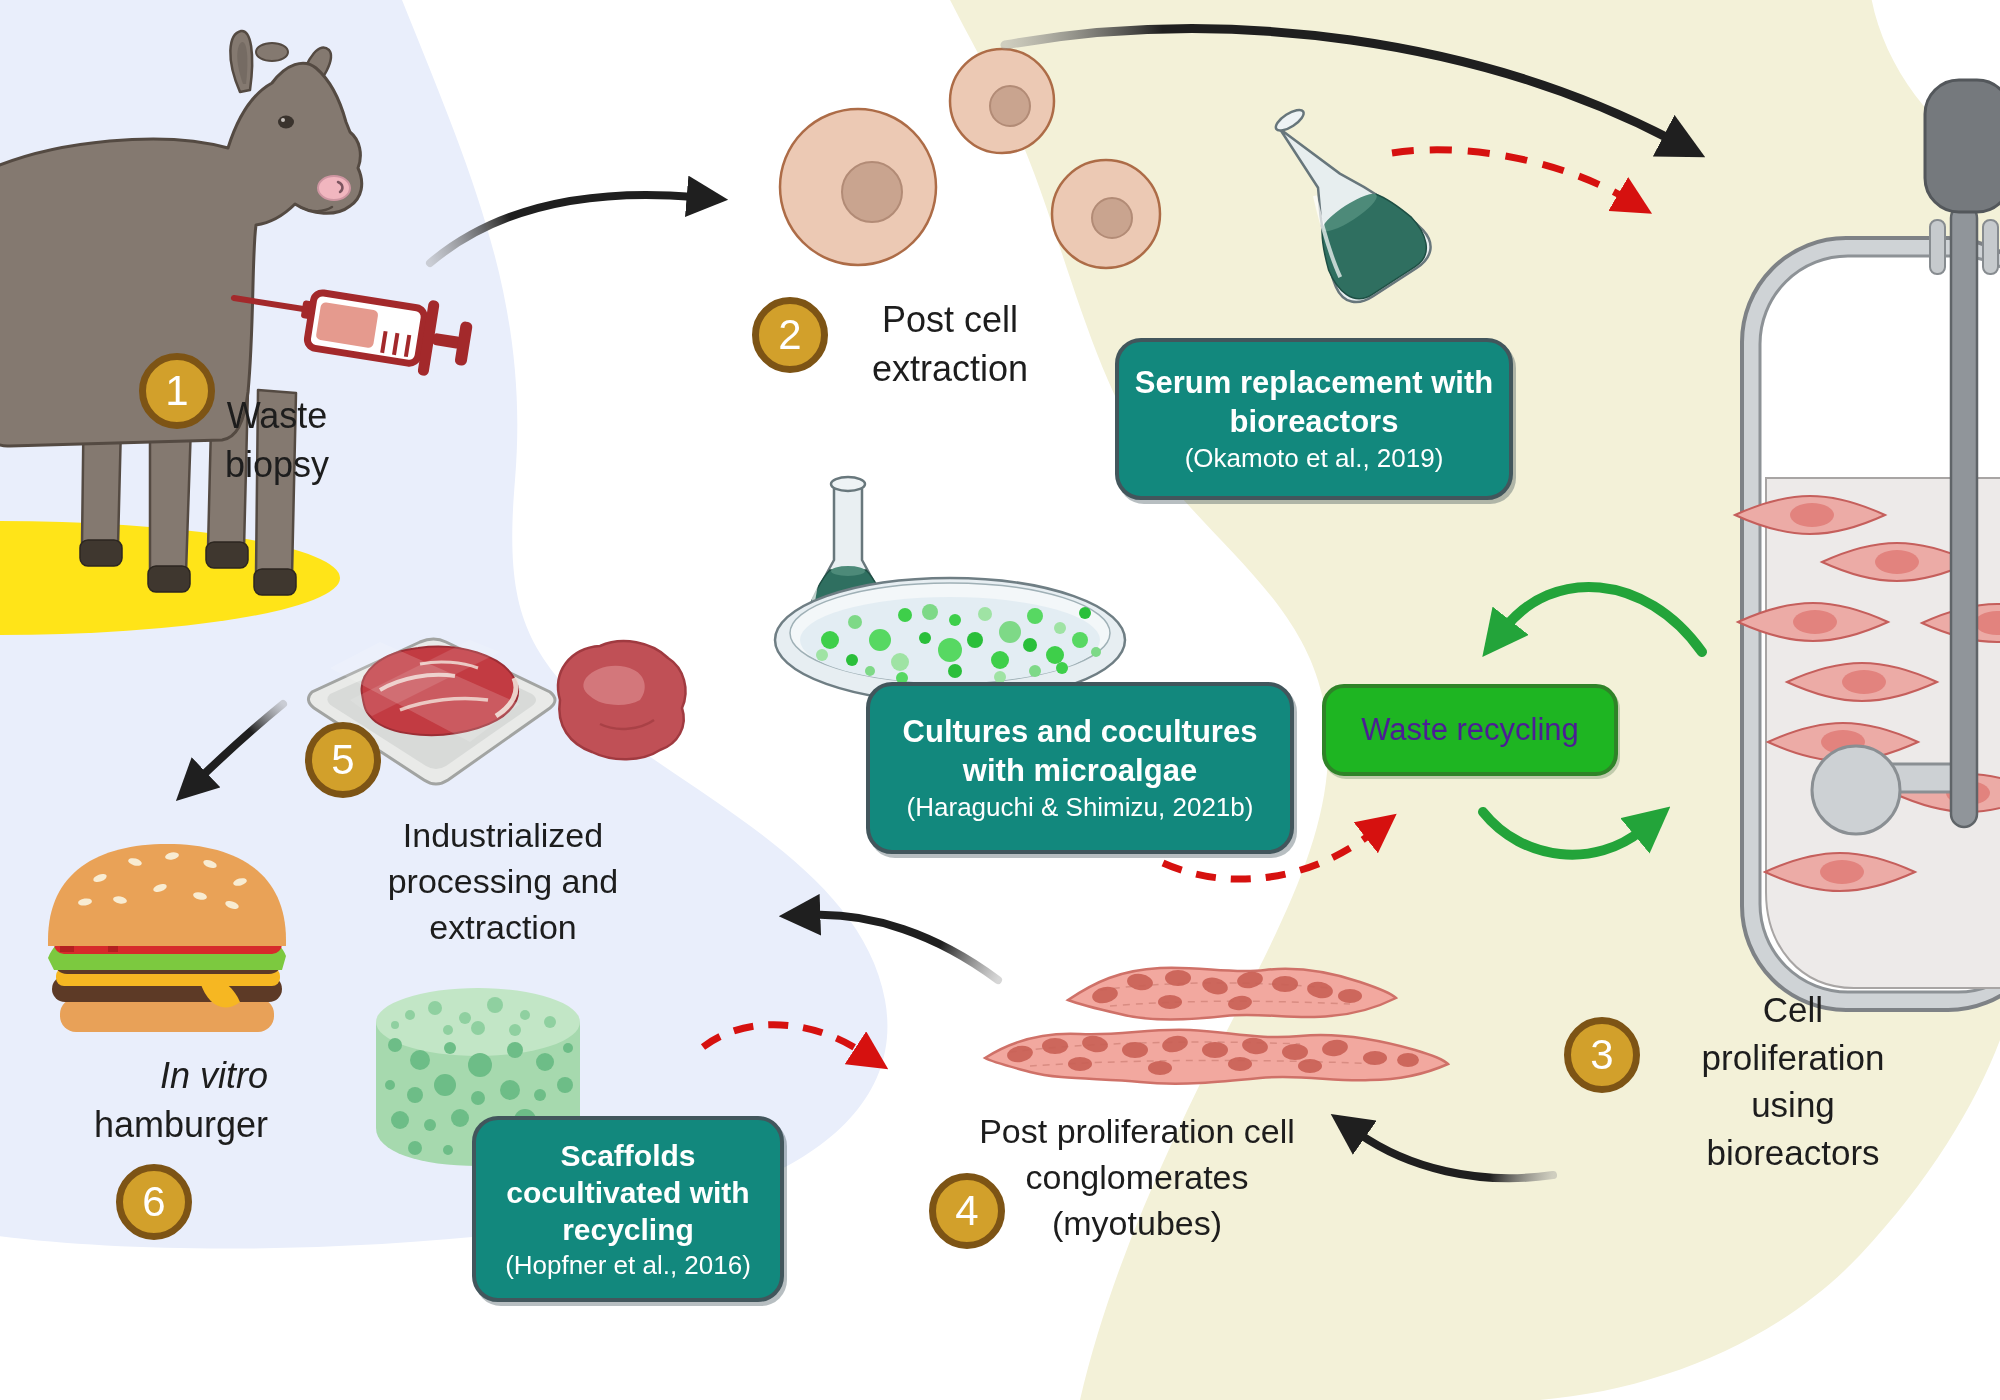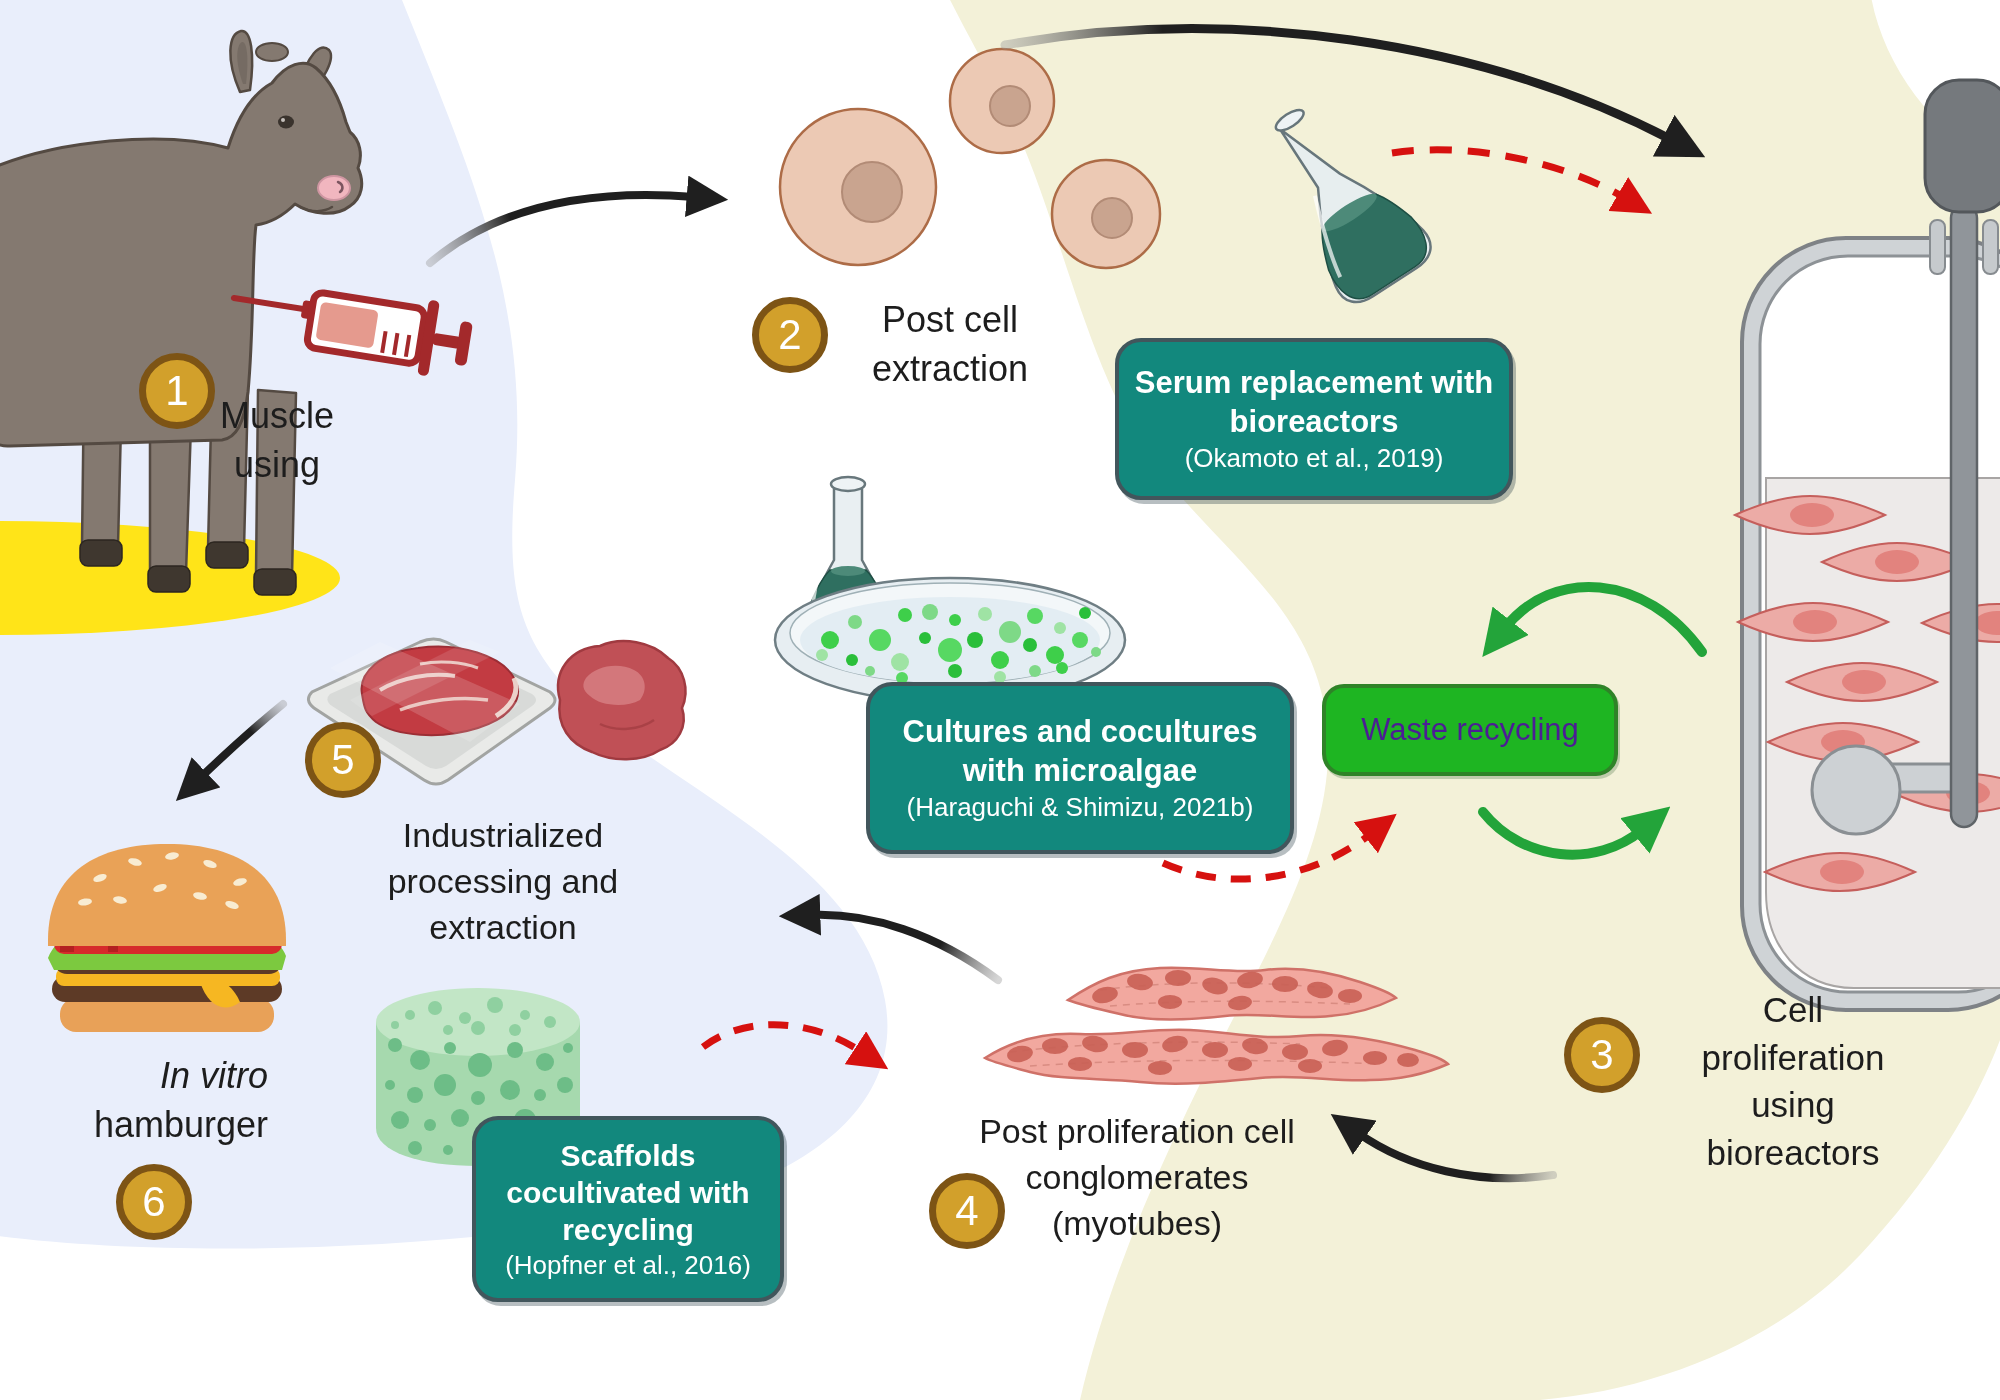--- a/index.html
+++ b/index.html
@@ -366,21 +366,21 @@
   <path d="M 283,704 C 250,731 222,757 200,778" fill="none" stroke="url(#gA8)" stroke-width="8" stroke-linecap="round" marker-end="url(#mBlack)"></path>
 </svg>
 
   <div class="badge" style="left:139px;top:353px;">1</div>
   <div class="badge" style="left:752px;top:297px;">2</div>
   <div class="badge" style="left:1564px;top:1017px;">3</div>
   <div class="badge" style="left:929px;top:1173px;">4</div>
   <div class="badge" style="left:305px;top:722px;">5</div>
   <div class="badge" style="left:116px;top:1164px;">6</div>
 
-  <div class="step-label lbl36" style="left:277px;top:392px;width:170px;">Muscle using</div>
+  <div class="step-label lbl36" style="left:277px;top:392px;width:170px;">Waste biopsy</div>
   <div class="step-label lbl36" style="left:950px;top:296px;width:260px;">Post cell extraction</div>
   <div class="step-label lbl34" style="left:1137px;top:1108px;width:385px;">Post proliferation cell conglomerates (myotubes)</div>
   <div class="step-label lbl35" style="left:1793px;top:986px;width:250px;">Cell proliferation using bioreactors</div>
   <div class="step-label lbl34" style="left:503px;top:812px;width:270px;">Industrialized processing and extraction</div>
   <div class="step-label lbl36" style="left:148px;top:1052px;width:240px;text-align:right;">
     <span class="it">In vitro</span>
     <span class="blockline">hamburger</span>
   </div>
 
   <div class="callout" style="left:1115px;top:338px;width:398px;height:162px;">

